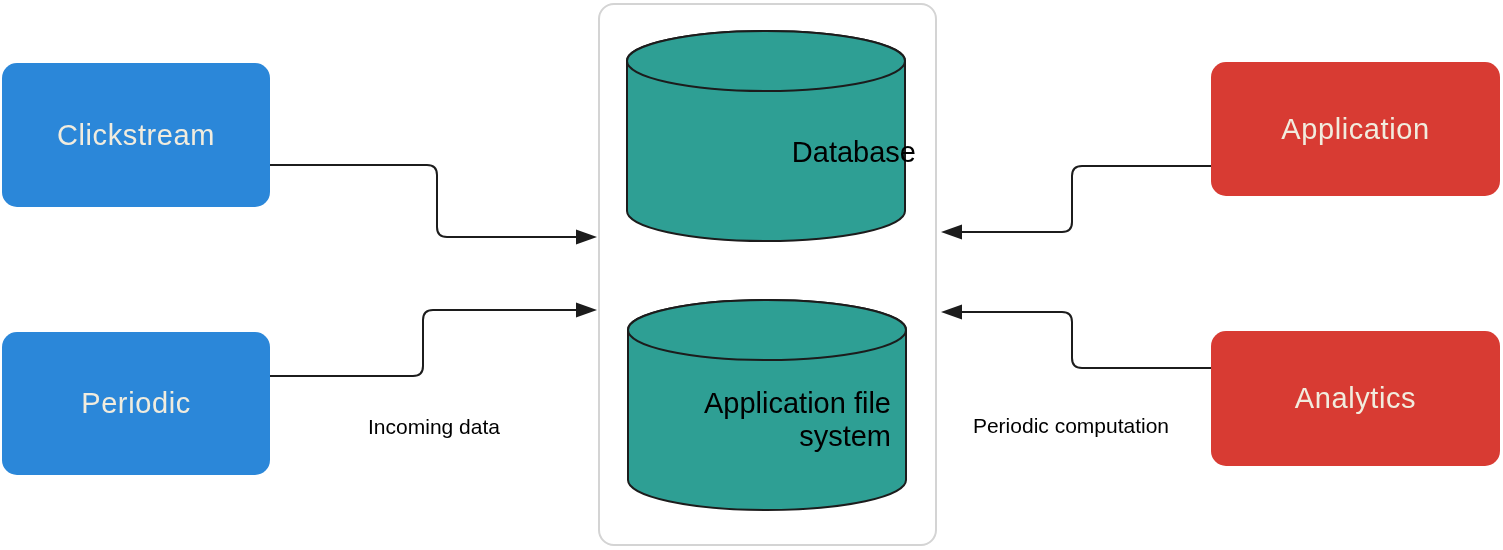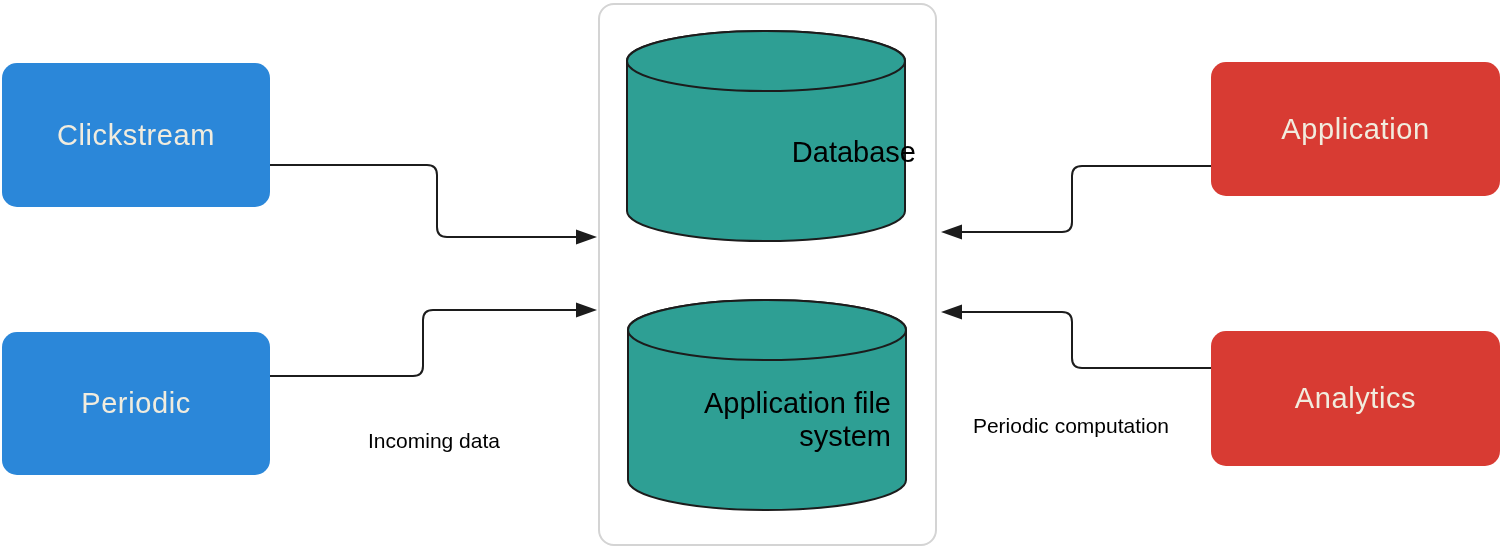--- a/index.html
+++ b/index.html
@@ -80,21 +80,21 @@
   }
   .cyl-label-database { left: 616px; top: 136px; width: 300px; }
   .cyl-label-dfs      { left: 641px; top: 387px; width: 250px; }
 
   .flow-label {
     position: absolute;
     text-align: center;
     color: #000;
     font-size: 21px;
   }
-  .flow-label-incoming { left: 334px; top: 415px; width: 200px; margin-top: 14px; }
+  .flow-label-incoming { left: 334px; top: 415px; width: 200px; }
   .flow-label-periodic { left: 946px; top: 414px; width: 250px; }
 </style>
 </head>
 <body>
 
 <div class="canvas">
 
   <svg class="connector-layer" viewBox="0 0 1503 550">
     <path class="connector" d="M 270 165 L 427 165 Q 437 165 437 175 L 437 227 Q 437 237 447 237 L 578 237"></path>
     <polygon class="arrowhead" points="597,237 576,229.5 576,244.5"></polygon>

